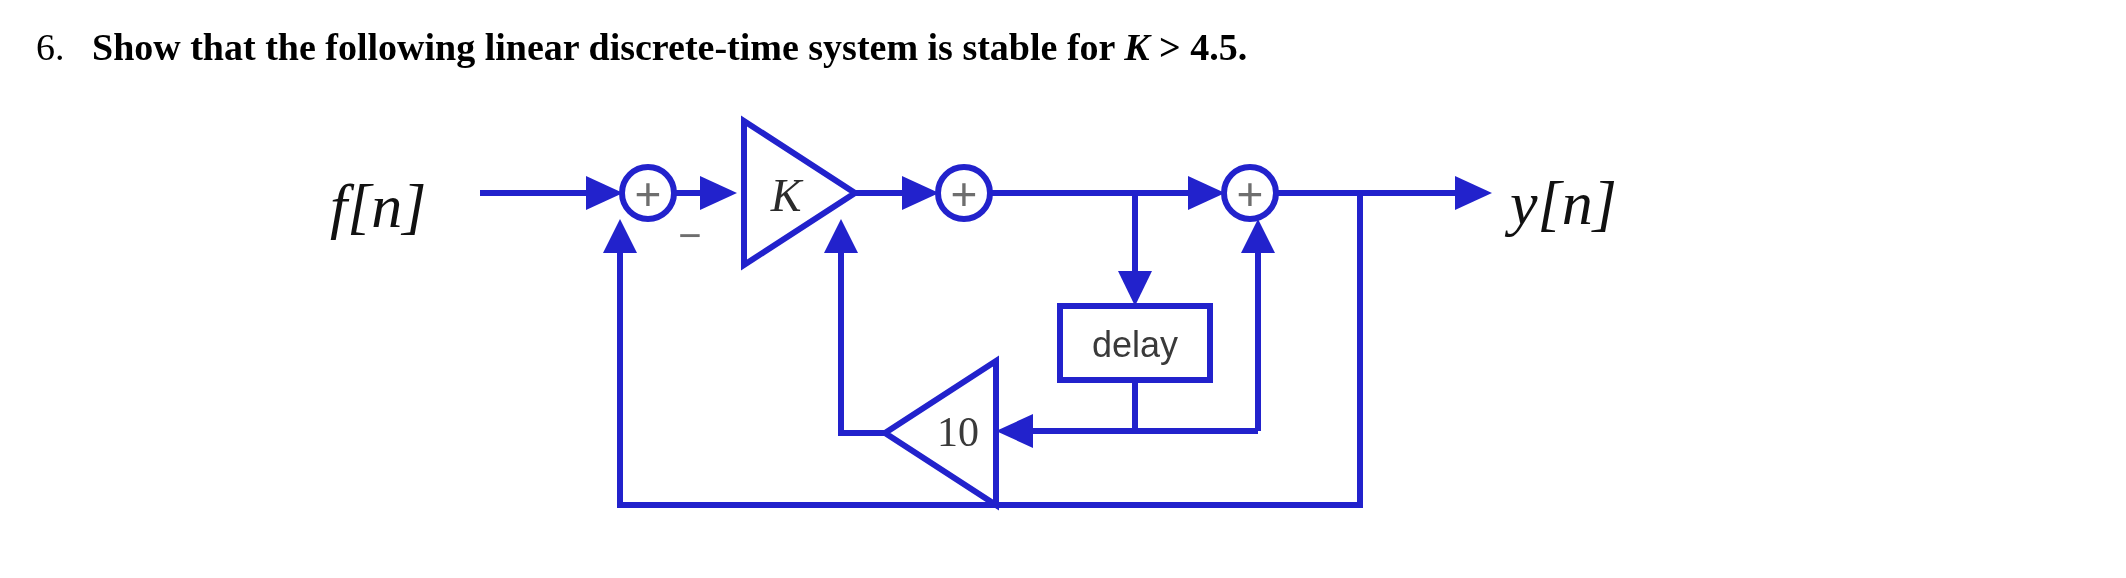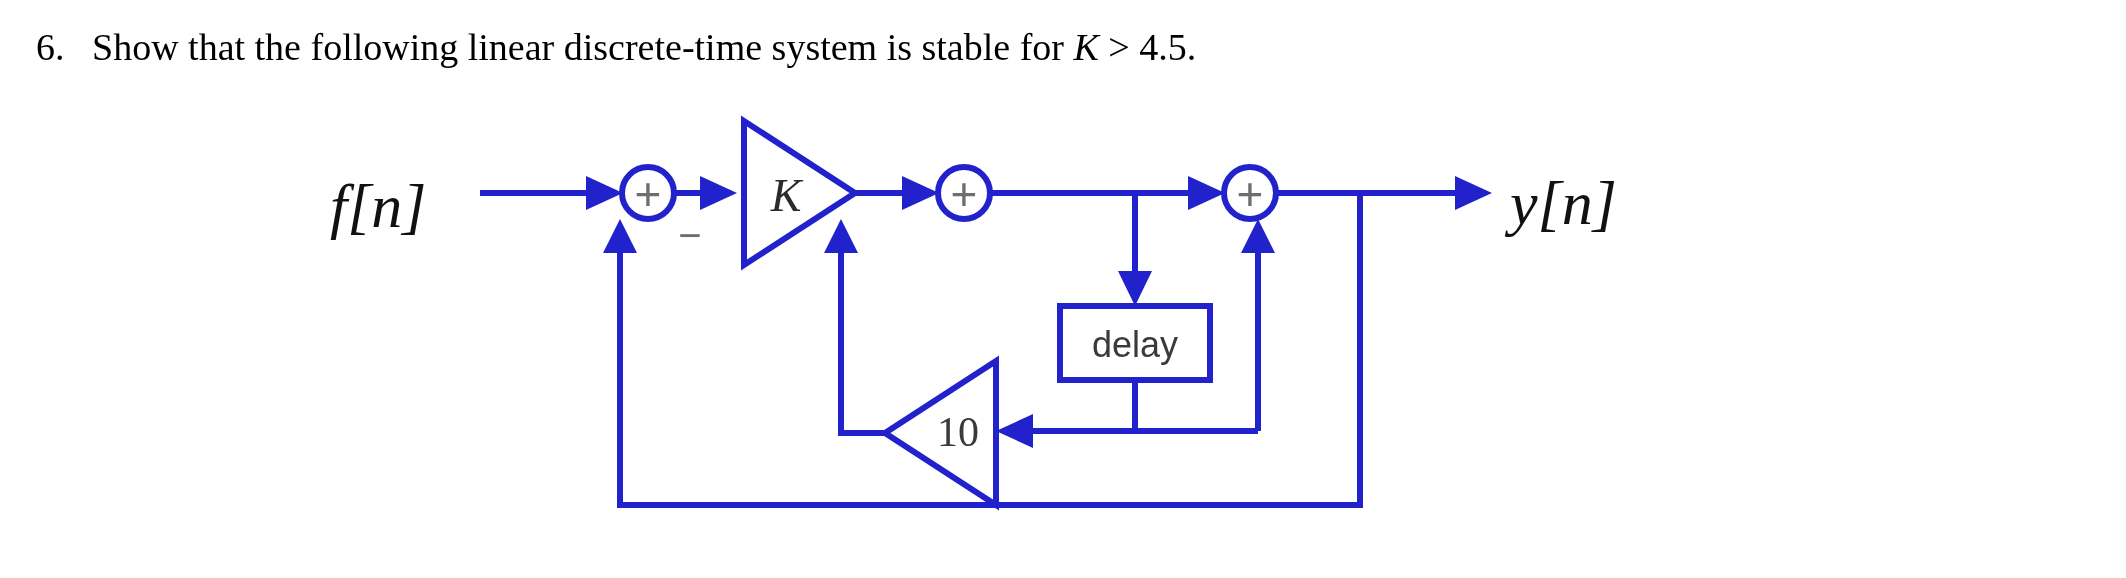--- a/index.html
+++ b/index.html
@@ -30,20 +30,21 @@
     line-height: 1.25;
     white-space: nowrap;
   }
   #problem-statement .q-number {
     width: 56px;
     flex: 0 0 56px;
     font-size: 38px;
   }
   #problem-statement .q-text {
     font-size: 38px;
+    font-weight: bold;
   }
   .mathvar {
     font-family: "Liberation Serif", serif;
     font-style: italic;
   }
 
   
   #diagram-wrap {
     position: absolute;
     left: 0;

